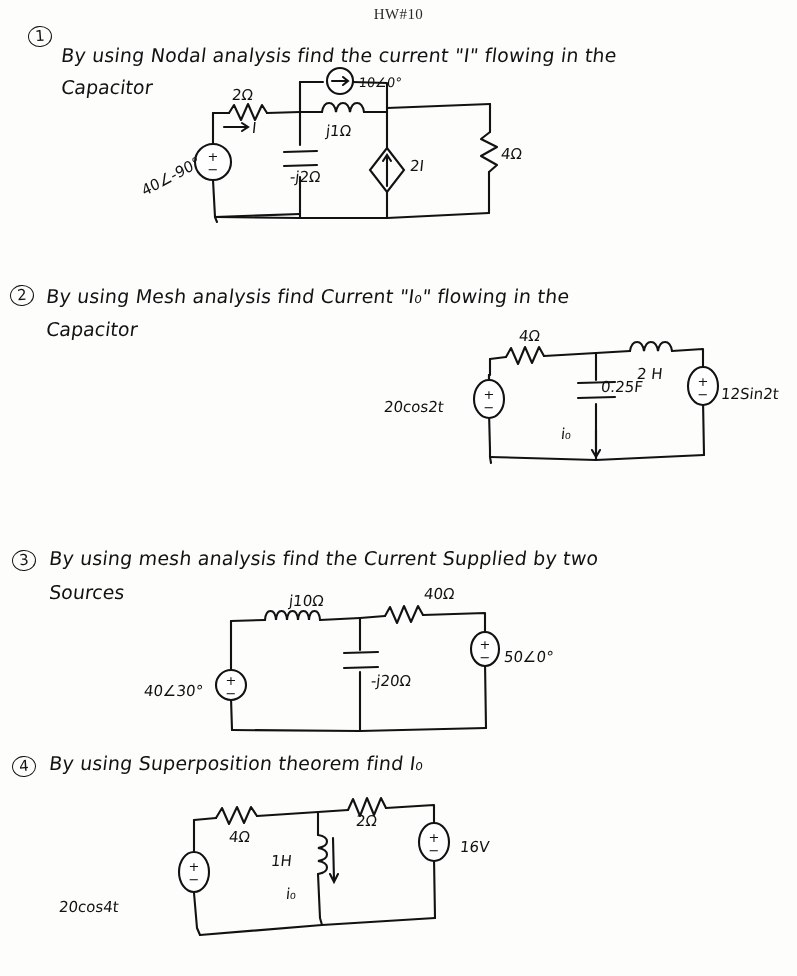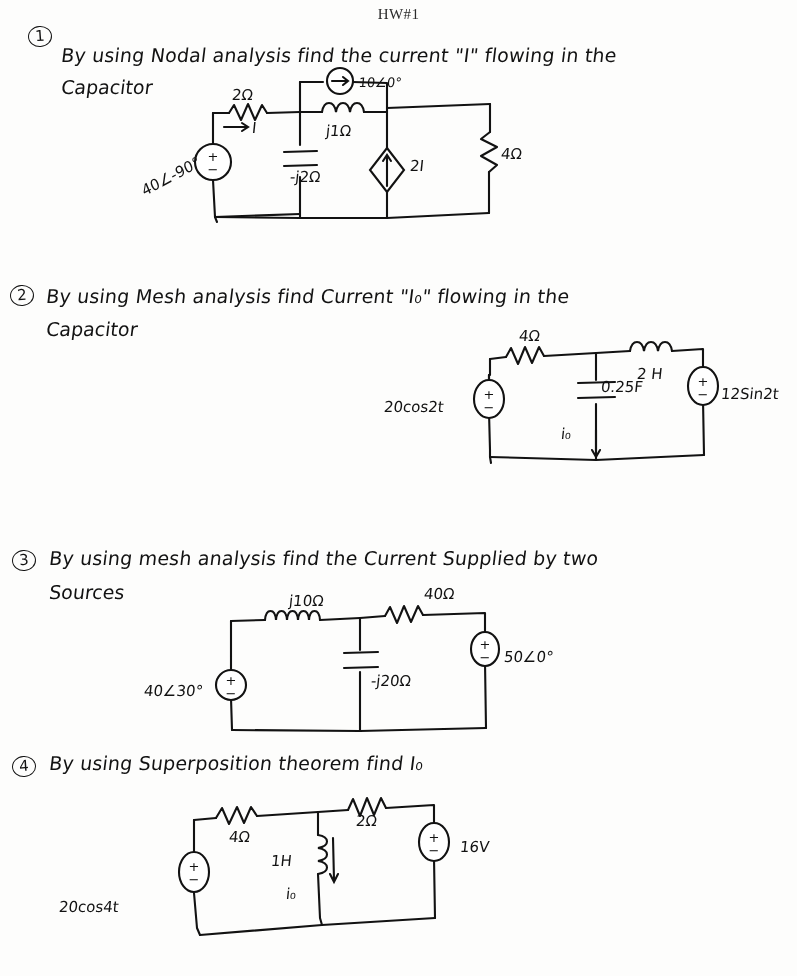--- a/index.html
+++ b/index.html
@@ -90,21 +90,21 @@
     line-height: 1;
     text-align: center;
     width: 14px;
   }
 </style>
 </head>
 <body>
 
 <div id="page">
 
-  <div class="hdr">HW#1</div>
+  <div class="hdr">HW#10</div>
 
   <div class="qnum" style="left:28px; top:26px;">1</div>
   <div class="hw qtext" style="left:60px; top:44px;">By using  Nodal  analysis find the  current "I" flowing in the</div>
   <div class="hw qtext2" style="left:60px; top:76px;">Capacitor</div>
 
   <svg width="797" height="976" style="pointer-events:none">
 
     <path class="wire" d="M213,113 L213,145"></path>
     <path class="wire" d="M213,180 L215,217 L300,214"></path>
 

